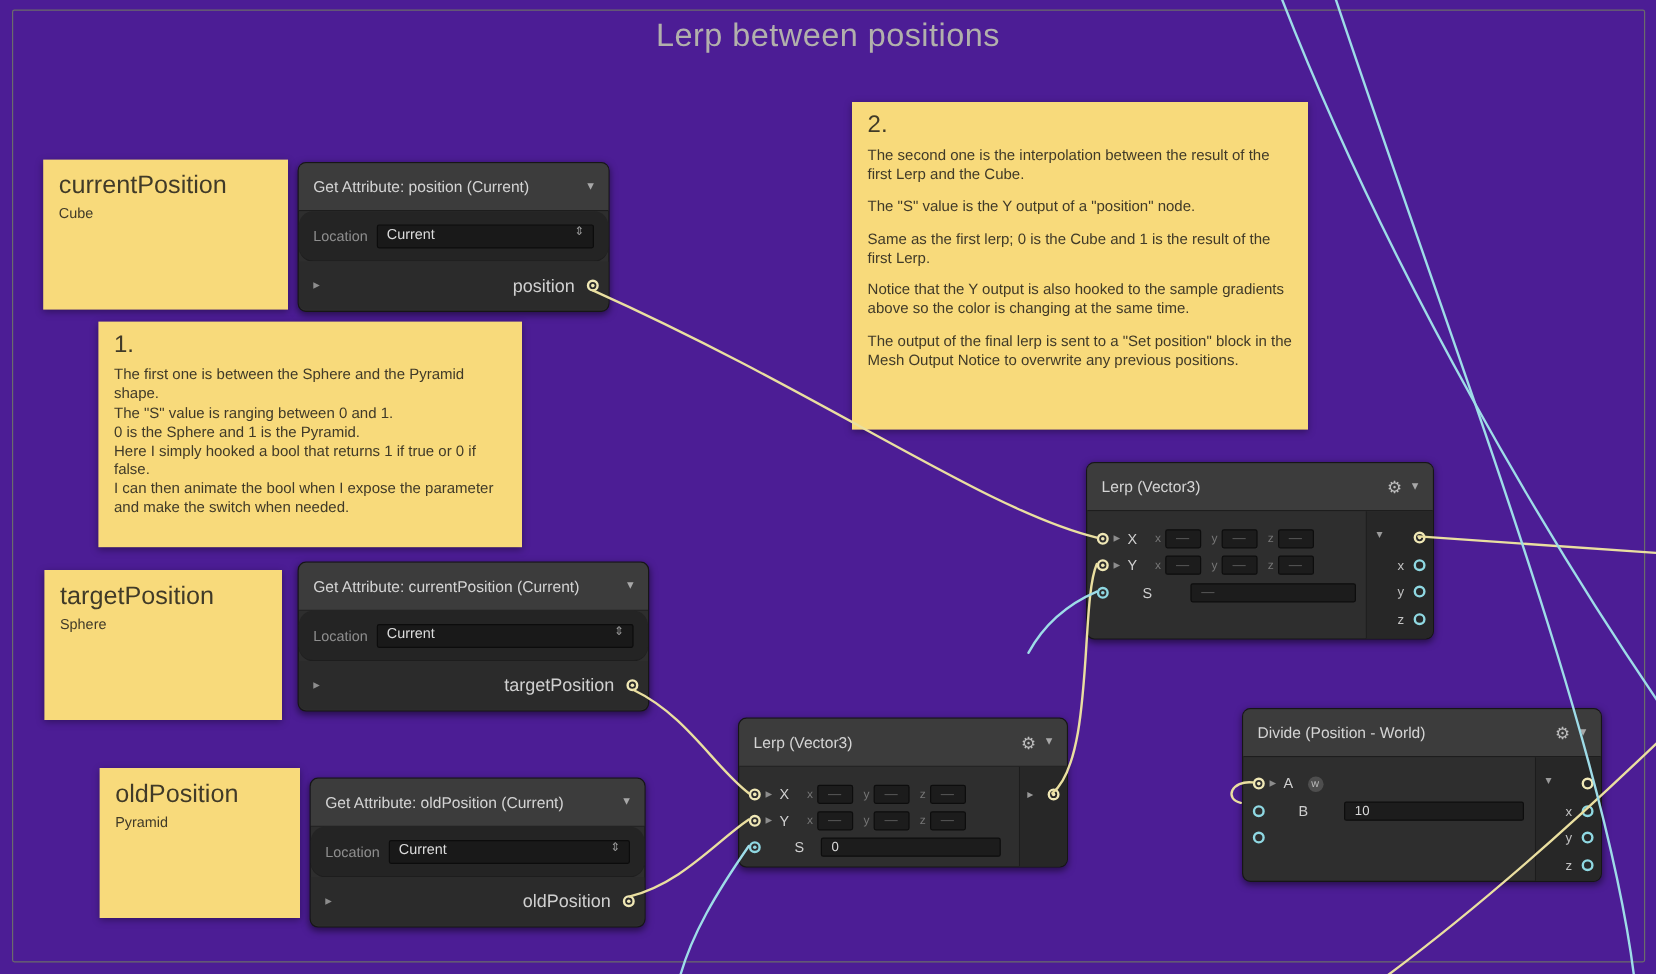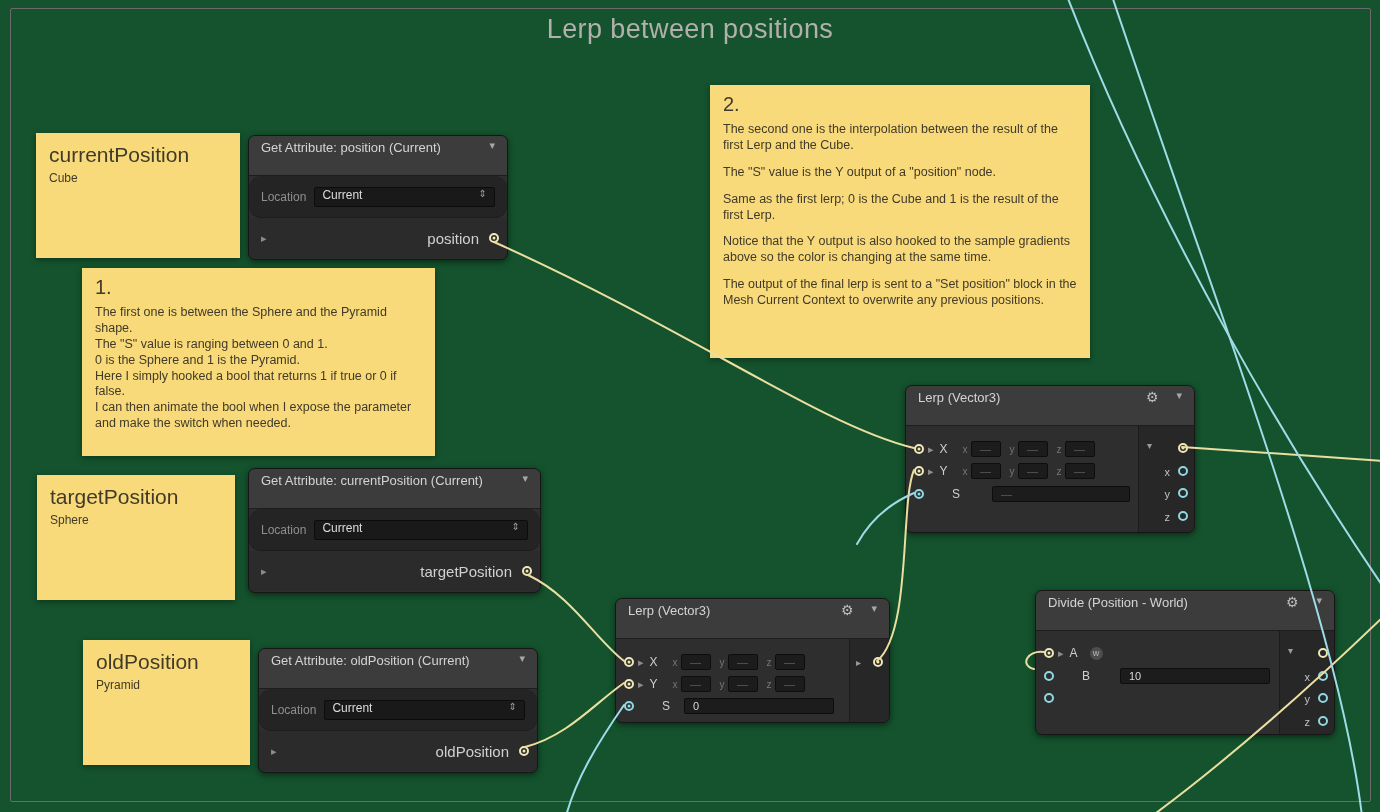--- a/index.html
+++ b/index.html
@@ -1,40 +1,40 @@
 <!DOCTYPE html>
 <html><head>
 <meta charset="utf-8">
 <style>
   * { margin:0; padding:0; box-sizing:border-box; }
   html,body { background:#111; }
   #stage {
     position:relative; width:1380px; height:812px; overflow:hidden;
-    background:#14532d; font-family:"Liberation Sans","DejaVu Sans",sans-serif;
+    background:#4c1d95; font-family:"Liberation Sans","DejaVu Sans",sans-serif;
     -webkit-font-smoothing:antialiased;
   }
   .group-frame { position:absolute; left:10px; top:8px; width:1361px; height:794px;
     border:1px solid #6b6b6b; border-radius:2px; z-index:1; }
   .group-title { position:absolute; top:14px; left:0; width:100%; text-align:center;
     font-size:27px; color:#b2b0ac; letter-spacing:.4px; z-index:2; }
 
   
   .sticky { position:absolute; background:#f8da7b; color:#403a28; z-index:20;
     box-shadow:0 2px 6px rgba(0,0,0,.35); padding:10px 13px; overflow:hidden; }
   .stitle { font-size:21px; line-height:1.1; }
   .ssub   { font-size:12px; margin-top:5px; }
   .ntitle-big { font-size:20px; line-height:1.1; margin-bottom:7px; }
   .sline { font-size:12.5px; line-height:1.27; }
   .spara { font-size:12.5px; line-height:1.27; margin-top:11px; }
   .spara.first { margin-top:6px; }
 
   
   .node { position:absolute; background:#2e2e2e; border:1px solid #161616; border-radius:7px;
     box-shadow:0 2px 6px rgba(0,0,0,.5); z-index:10; }
-  .nheader { display:flex; gap:18px; height:40px; padding:4px 12px;
+  .nheader { display:flex; align-items:center; gap:8px; height:40px; padding:16px 12px;
     background:#3c3c3c; border-bottom:1px solid #1d1d1d; border-radius:6px 6px 0 0; }
   .ntitle { font-size:13px; color:#d4d4d4; flex:1; white-space:nowrap; }
   .gear { font-size:14px; color:#bdbdbd; line-height:1; }
   .chev { font-size:11px; color:#a8a8a8; line-height:1; }
   .settings { display:flex; align-items:center; height:42px; padding:0 12px;
     background:#242424; border-bottom:1px solid #1d1d1d;border-radius:12px; }
   .slabel { font-size:12px; color:#8f8f8f; }
   .enum { flex:1; margin-left:8px; height:20px; background:#191919; border:1px solid #0c0c0c;
     border-radius:2px; display:flex; align-items:flex-start; padding:0 7px; font-size:12px; color:#dcdcdc; }
   .stepper { margin-left:auto; font-size:10px; color:#9a9a9a; }
@@ -101,21 +101,21 @@
     <div class="stitle">oldPosition</div>
     <div class="ssub">Pyramid</div>
   </div>
 
   <div class="sticky" style="left:710px;top:85px;width:380px;height:273px;padding-top:8px;">
     <div class="ntitle-big">2.</div>
     <div class="spara first">The second one is the interpolation between the result of the first Lerp and the Cube.</div>
     <div class="spara">The "S" value is the Y output of a "position" node.</div>
     <div class="spara">Same as the first lerp;  0 is the Cube and 1 is the result of the first Lerp.</div>
     <div class="spara">Notice that the Y output is also hooked to the sample gradients above so the color is changing at the same time.</div>
-    <div class="spara">The output of the final lerp is sent to a "Set position" block in the Mesh Current Context to overwrite any previous positions.</div>
+    <div class="spara">The output of the final lerp is sent to a "Set position" block in the Mesh Output Notice to overwrite any previous positions.</div>
   </div>
 
   <div class="node" style="left:248px;top:135px;width:260px;height:125px;">
     <div class="nheader">
       <span class="ntitle">Get Attribute: position (Current)</span>
       <span class="chev">▾</span>
     </div>
     <div class="settings">
       <span class="slabel">Location</span>
       <span class="enum">

